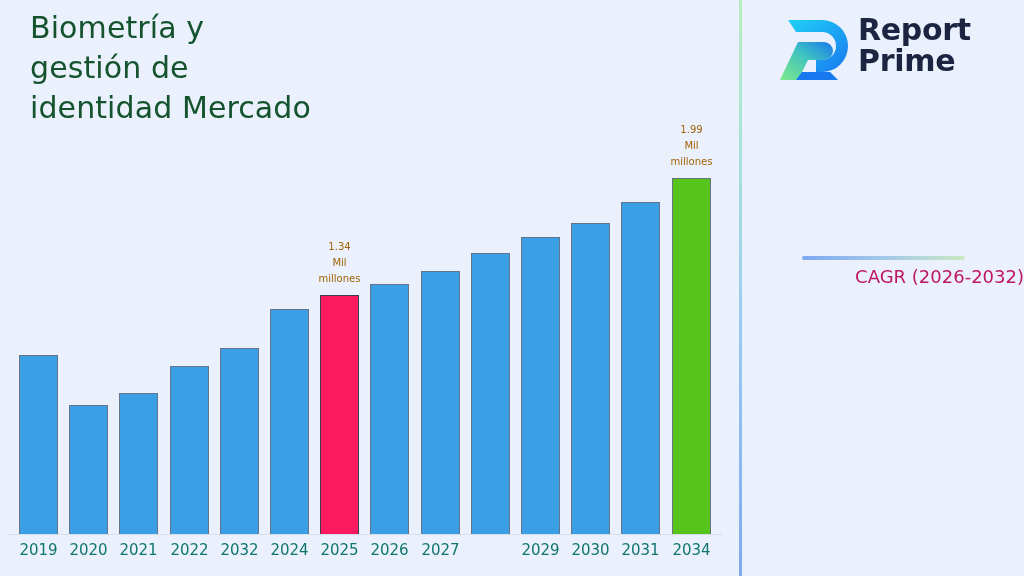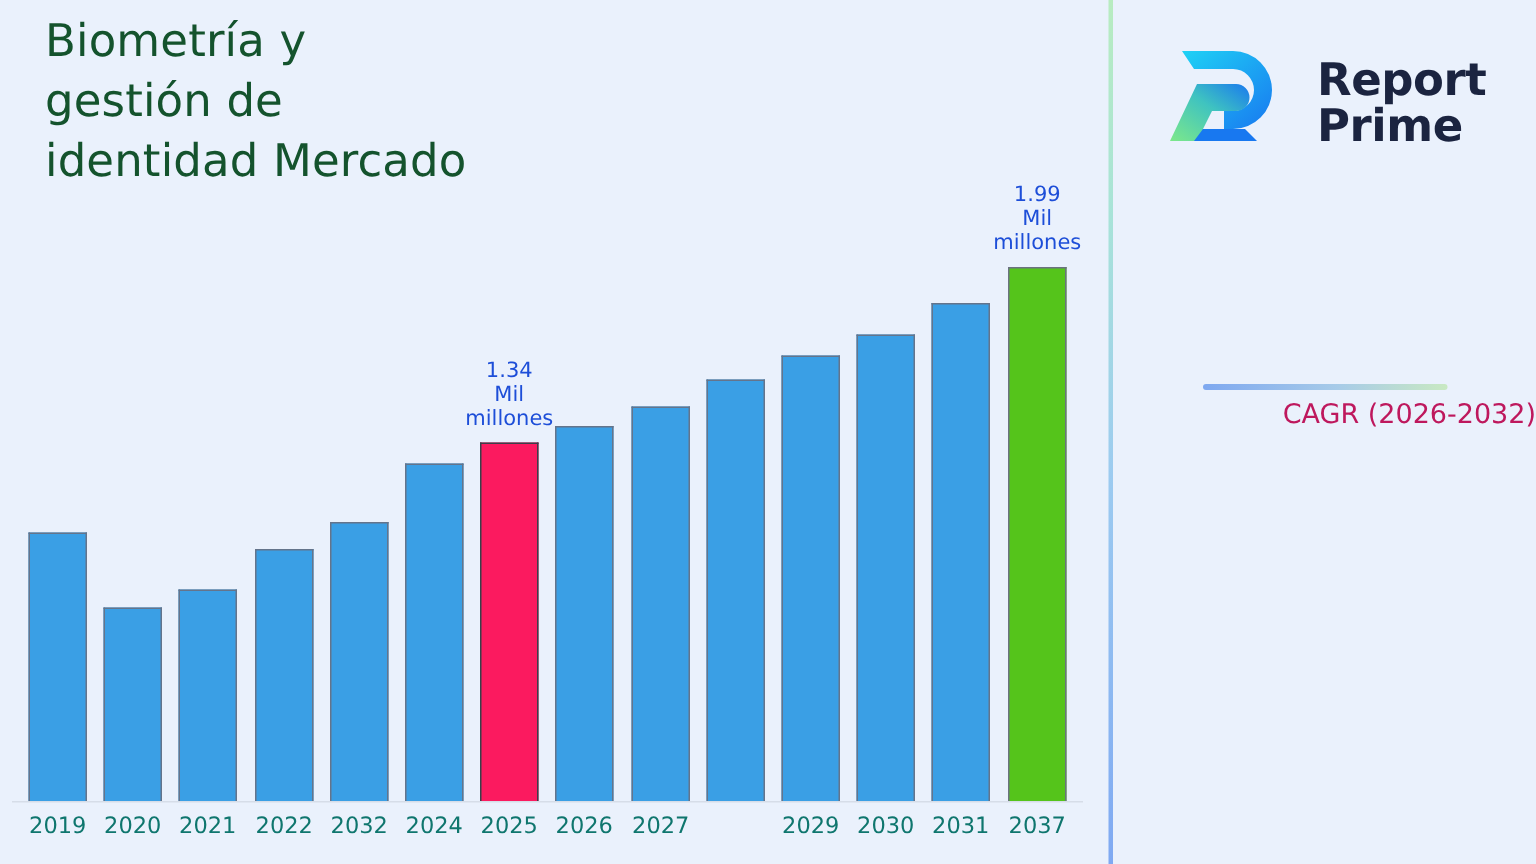--- a/index.html
+++ b/index.html
@@ -64,23 +64,23 @@
     border: 1px solid #6b7280;
     border-bottom: none;
   }
   .bar.blue  { background: #3a9fe5; border-color: #64748b; }
   .bar.pink  { background: #fb1a5f; border-color: #3a3f4a; }
   .bar.green { background: #55c41b; border-color: #6b7280; }
 
   .bar-label {
     position: absolute;
     text-align: center;
-    font-size: 14px;
+    font-size: 10px;
     line-height: 16px;
-    color: #1d4ed8;
+    color: #a16207;
     white-space: pre-line;
     pointer-events: none;
   }
 
   .tick-label {
     position: absolute;
     text-align: center;
     font-size: 15px;
     line-height: 18px;
     color: #0f766e;
@@ -107,22 +107,22 @@
     background: #eaf1fc;
   }
 
   #logo-block {
     position: absolute;
     left: 30px;
     top: 14px;
     width: 240px;
     height: 86px;
     display: flex;
-    align-items: flex-end;
-    gap: 26px;
+    align-items: flex-start;
+    gap: 6px;
   }
   #logo-mark {
     width: 80px;
     height: 72px;
     flex: 0 0 auto;
   }
   #logo-wordmark {
     font-size: 30px;
     line-height: 31px;
     font-weight: 700;
@@ -202,21 +202,21 @@
           <div class="tick-label" style="left: 159.5px; width: 60px;">2022</div>
           <div class="tick-label" style="left: 209.5px; width: 60px;">2032</div>
           <div class="tick-label" style="left: 259.5px; width: 60px;">2024</div>
           <div class="tick-label" style="left: 309.5px; width: 60px;">2025</div>
           <div class="tick-label" style="left: 359.5px; width: 60px;">2026</div>
           <div class="tick-label" style="left: 410.5px; width: 60px;">2027</div>
           <div class="tick-label" style="left: 460.5px; width: 60px; margin-top: 48px;">2028</div>
           <div class="tick-label" style="left: 510.5px; width: 60px;">2029</div>
           <div class="tick-label" style="left: 560.5px; width: 60px;">2030</div>
           <div class="tick-label" style="left: 610.5px; width: 60px;">2031</div>
-          <div class="tick-label" style="left: 661.5px; width: 60px;">2037</div>
+          <div class="tick-label" style="left: 661.5px; width: 60px;">2034</div>
         </div>
     </div>
   </div>
 
   <div id="divider"></div>
 
   <div id="right-panel">
 
     <div id="logo-block">
       <span id="logo-mark">

